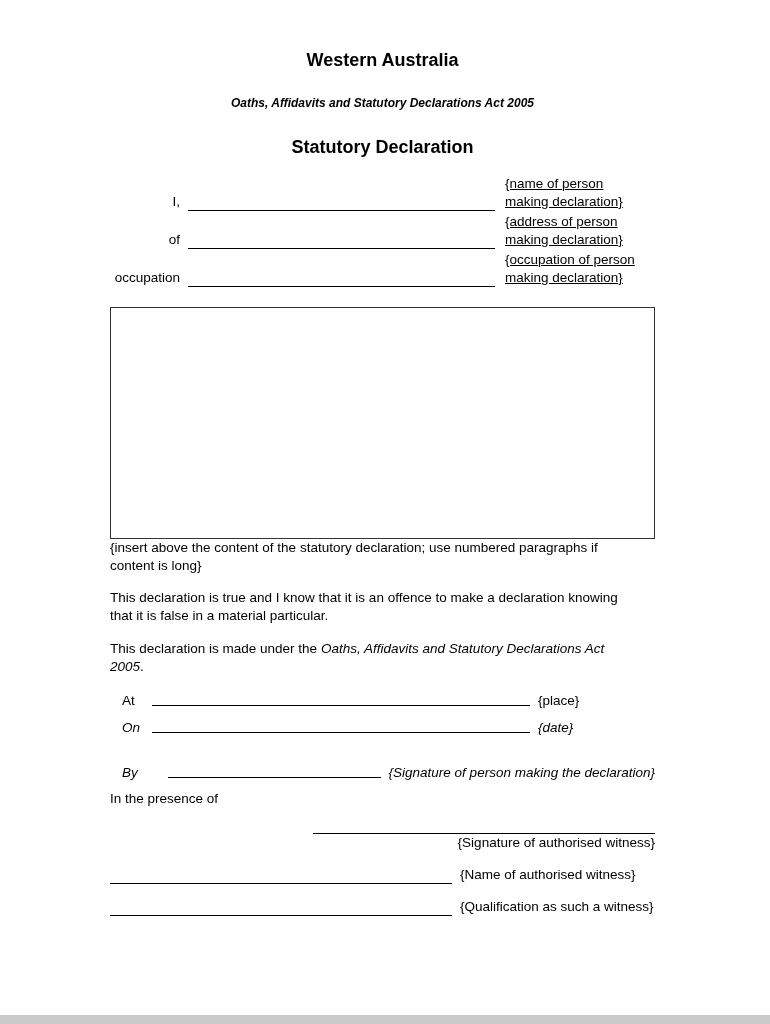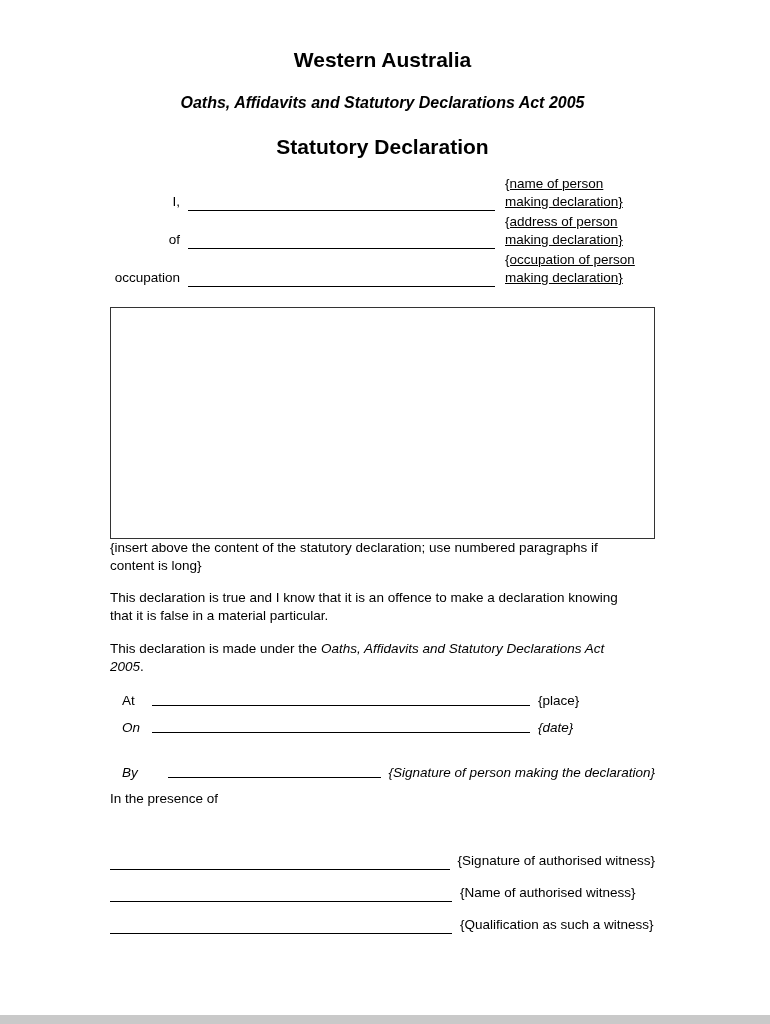--- a/index.html
+++ b/index.html
@@ -7,22 +7,22 @@
   body {
     width: 770px; height: 1024px;
     position: relative; overflow: hidden;
     font-family: "Liberation Sans", sans-serif;
     color: #000;
     font-size: 13.5px;
     line-height: 18px;
   }
   .doc { padding: 50px 115px 0 110px; }
 
-  .title1, .title3 { font-size: 21px; font-weight: bold; text-align: center; line-height: 20px; }
-  .title2 { font-size: 16px; font-weight: bold; font-style: italic; text-align: center; line-height: 20px; margin-top: 23px; }
+  .title1, .title3 { font-size: 18px; font-weight: bold; text-align: center; line-height: 20px; }
+  .title2 { font-size: 12px; font-weight: bold; font-style: italic; text-align: center; line-height: 20px; margin-top: 23px; }
   .title3 { margin-top: 24px; }
 
   .decl-section { margin-top: 18px; }
   .decl-row { display: flex; align-items: flex-end; margin-top: 2px; }
   .decl-label { width: 78px; padding-right: 8px; text-align: right; line-height: 18px; }
   .decl-line { flex: 1; border-bottom: 1px solid #000; margin-right: 10px; height: 14px; }
   .decl-annot { width: 150px; text-decoration: underline; }
   .annot-line { display: block; line-height: 18px; }
 
   .declare-intro { margin-top: 22px; }
@@ -47,21 +47,21 @@
   .exec-annot { margin-left: 8px; line-height: 18px; white-space: nowrap; }
 
   .by-row { margin-top: 27px !important; }
   .by-label { width: 48px; }
   .by-line { width: 224px; }
 
   .presence { margin-top: 8px; }
 
   .wit-section { margin-top: 10px; }
   .wit-row { display: flex; align-items: flex-end; margin-top: 14px; }
-  .wit-row.first { margin-top: 44px; }
+  .wit-row.first { margin-top: 12px; flex-direction: column; }
   .wit-line { width: 342px; border-bottom: 1px solid #000; height: 14px; }
   .wit-annot { margin-left: 8px; line-height: 18px; white-space: nowrap; }
 
   .bottom-strip {
     position: absolute; left: 0; bottom: 0;
     width: 770px; height: 9px;
     background: #c9c9c9;
   }
 </style>
 </head>

